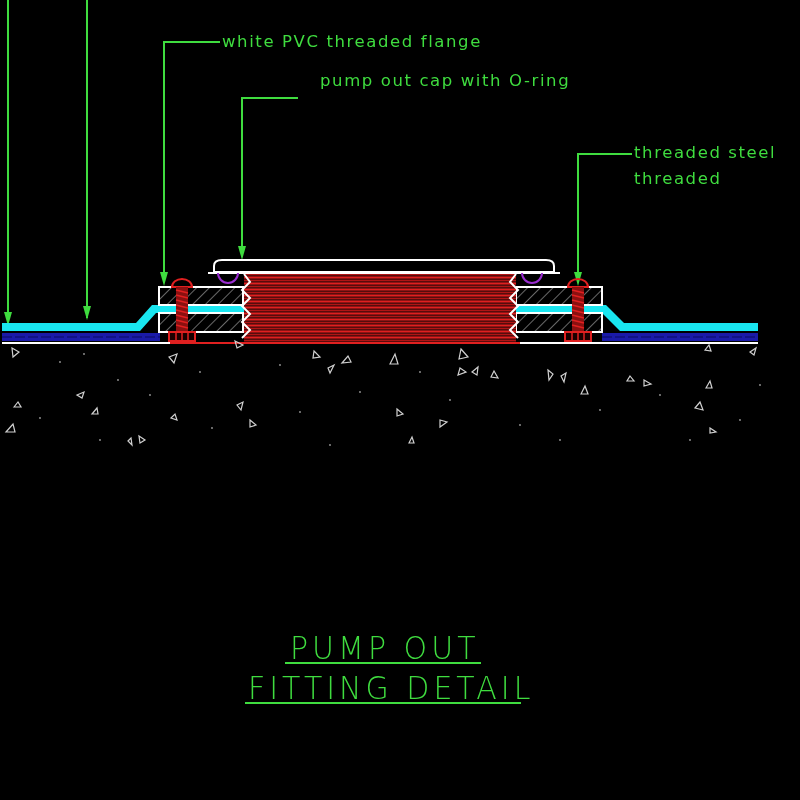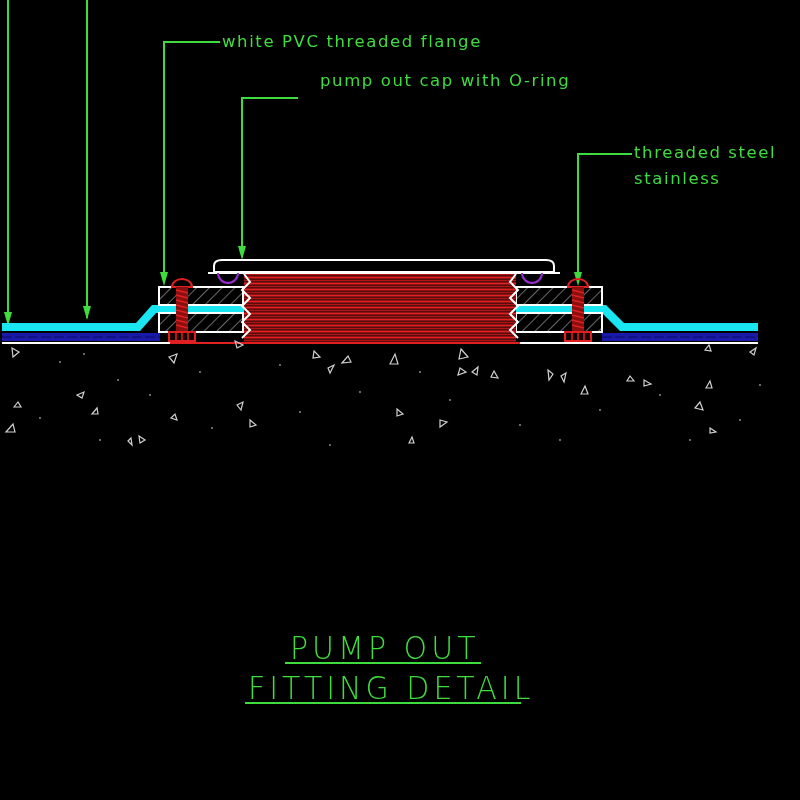--- a/index.html
+++ b/index.html
@@ -189,18 +189,18 @@
       <circle cx="330" cy="445" r="0.9"></circle>
     <circle cx="560" cy="440" r="0.9"></circle>
       <circle cx="690" cy="440" r="0.9"></circle>
       <circle cx="760" cy="385" r="0.9"></circle>
   </g>
 </svg>
 
 <div class="label" style="left:222px; top:34px;text-align:center;">white PVC threaded flange</div>
 <div class="label" style="left:300px; top:73px;margin-left:20px;">pump out cap with O-ring</div>
 <div class="label" style="left:634px; top:145px;">threaded steel</div>
-<div class="label" style="left:634px; top:171px;">stainless</div>
+<div class="label" style="left:634px; top:171px;">threaded</div>
 
 <div class="title" style="left:290px; top:634px;">PUMP OUT</div>
 <div class="title-underline" style="left:285px; top:662px; width:196px;"></div>
 <div class="title" style="left:248px; top:674px;">FITTING DETAIL</div>
 <div class="title-underline" style="left:245px; top:702px; width:276px;"></div>
 
 </body></html>

